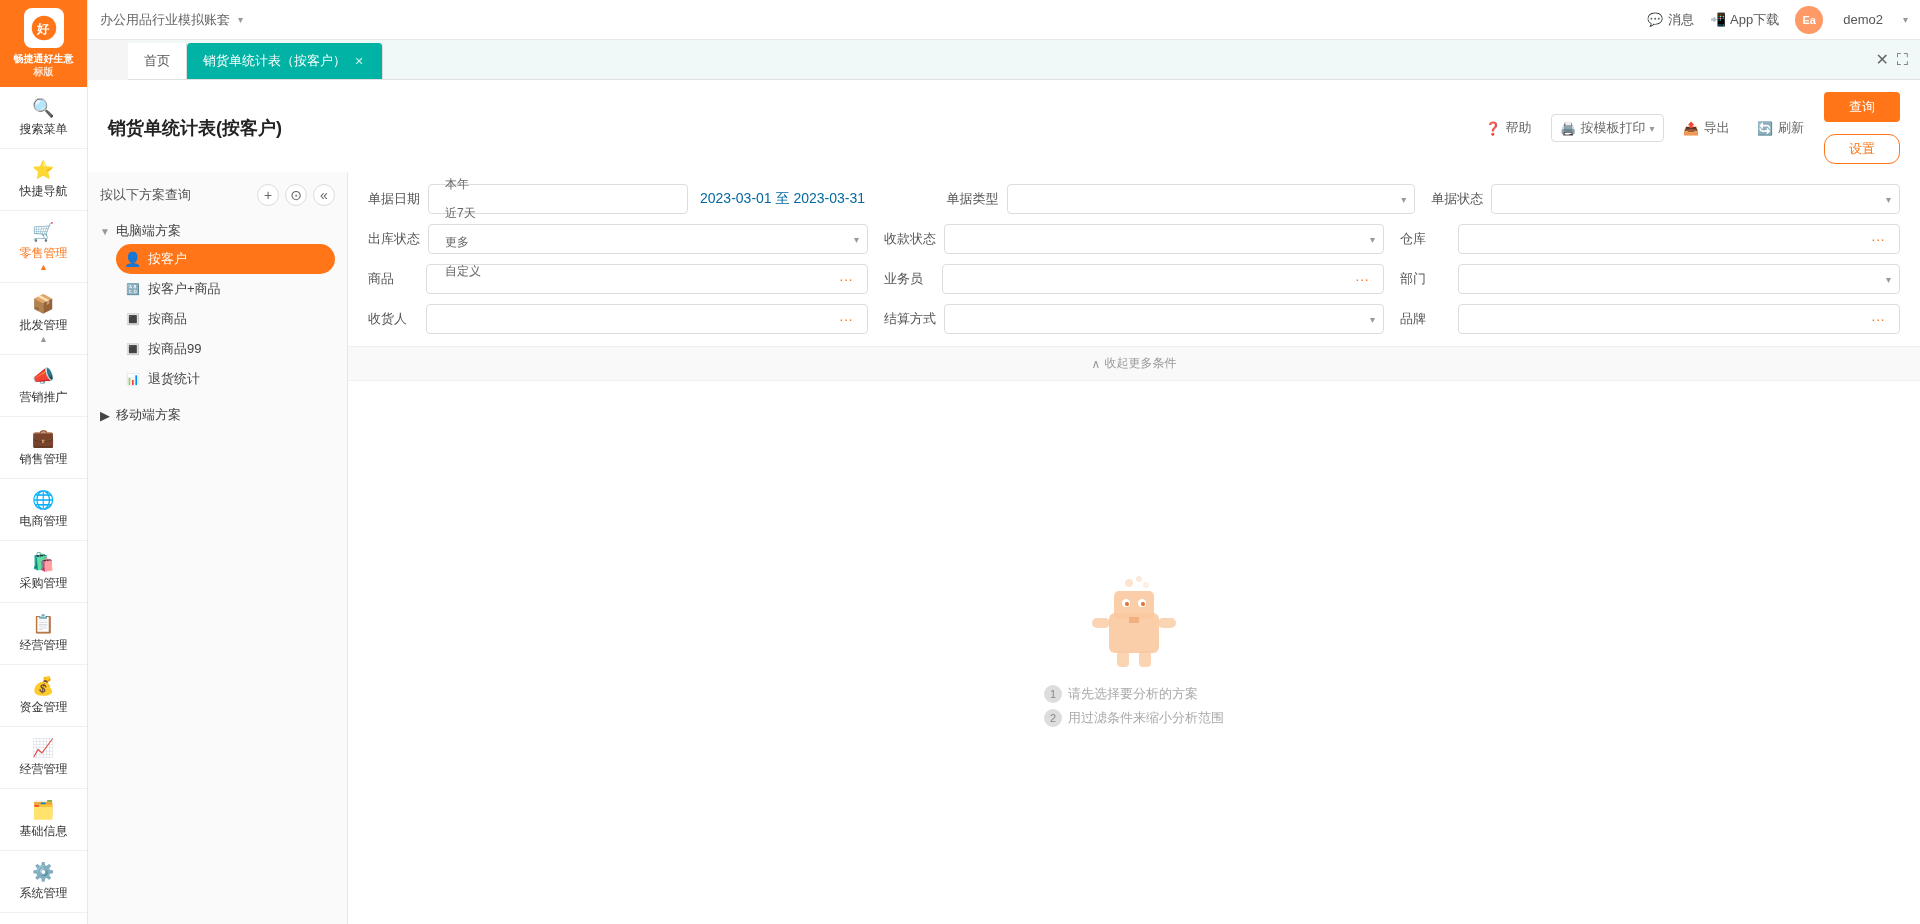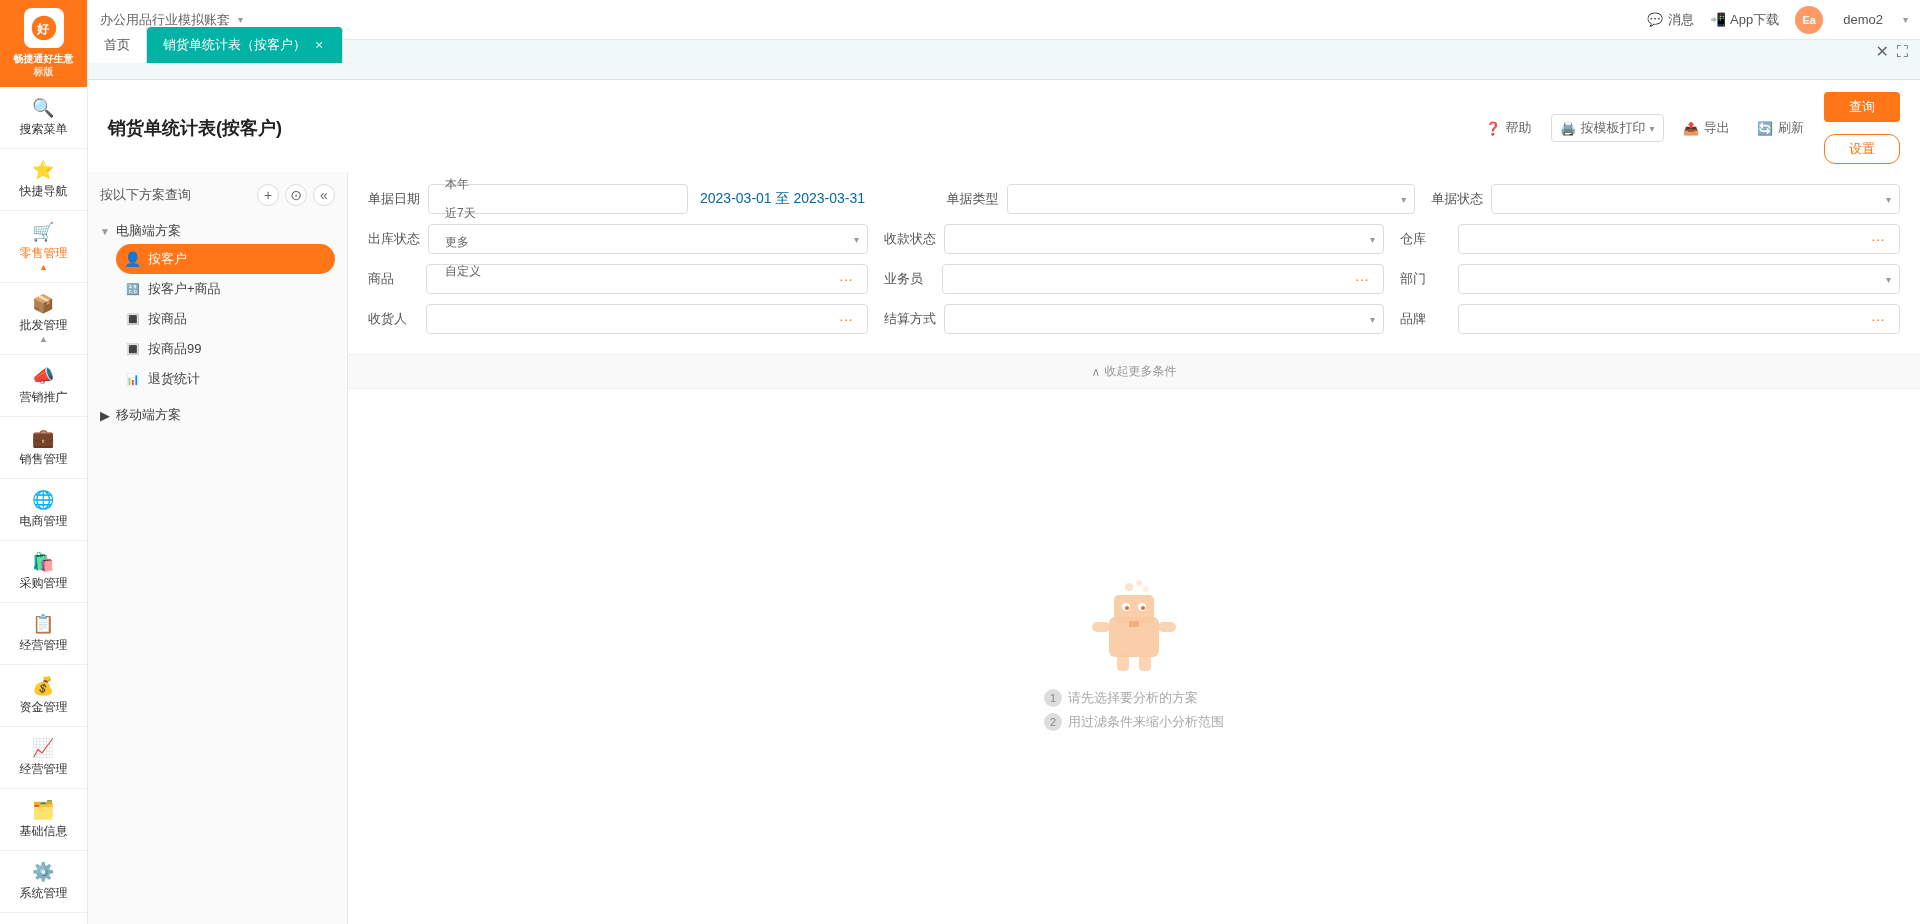--- a/index.html
+++ b/index.html
@@ -107,23 +107,24 @@
       font-weight: bold;
     }
     .dropdown-arrow { font-size: 10px; color: #999; }
 
     
     .tab-bar {
       height: 40px;
       background: #f0f9f8;
       display: flex;
       align-items: flex-end;
-      padding: 0 0 16px 0;
+      padding: 0 0 0 0;
       border-bottom: 1px solid #e0e0e0;
       flex-shrink: 0;
+      margin-left: 40px;
     }
     .tab {
       height: 36px;
       padding: 0 16px;
       display: flex;
       align-items: center;
       gap: 6px;
       cursor: pointer;
       font-size: 13px;
       color: #555;
@@ -322,21 +323,21 @@
       border-bottom: 1px solid #f0f0f0;
       flex-shrink: 0;
     }
 
     .filter-row {
       display: flex;
       align-items: center;
       gap: 16px;
       margin-bottom: 10px;
     }
-    .filter-row:last-child { margin-bottom: 8px; }
+    .filter-row:last-child { margin-bottom: 0; }
 
     .filter-field {
       display: flex;
       align-items: center;
       gap: 8px;
       flex: 1;
     }
     .filter-label {
       font-size: 13px;
       color: #555;

